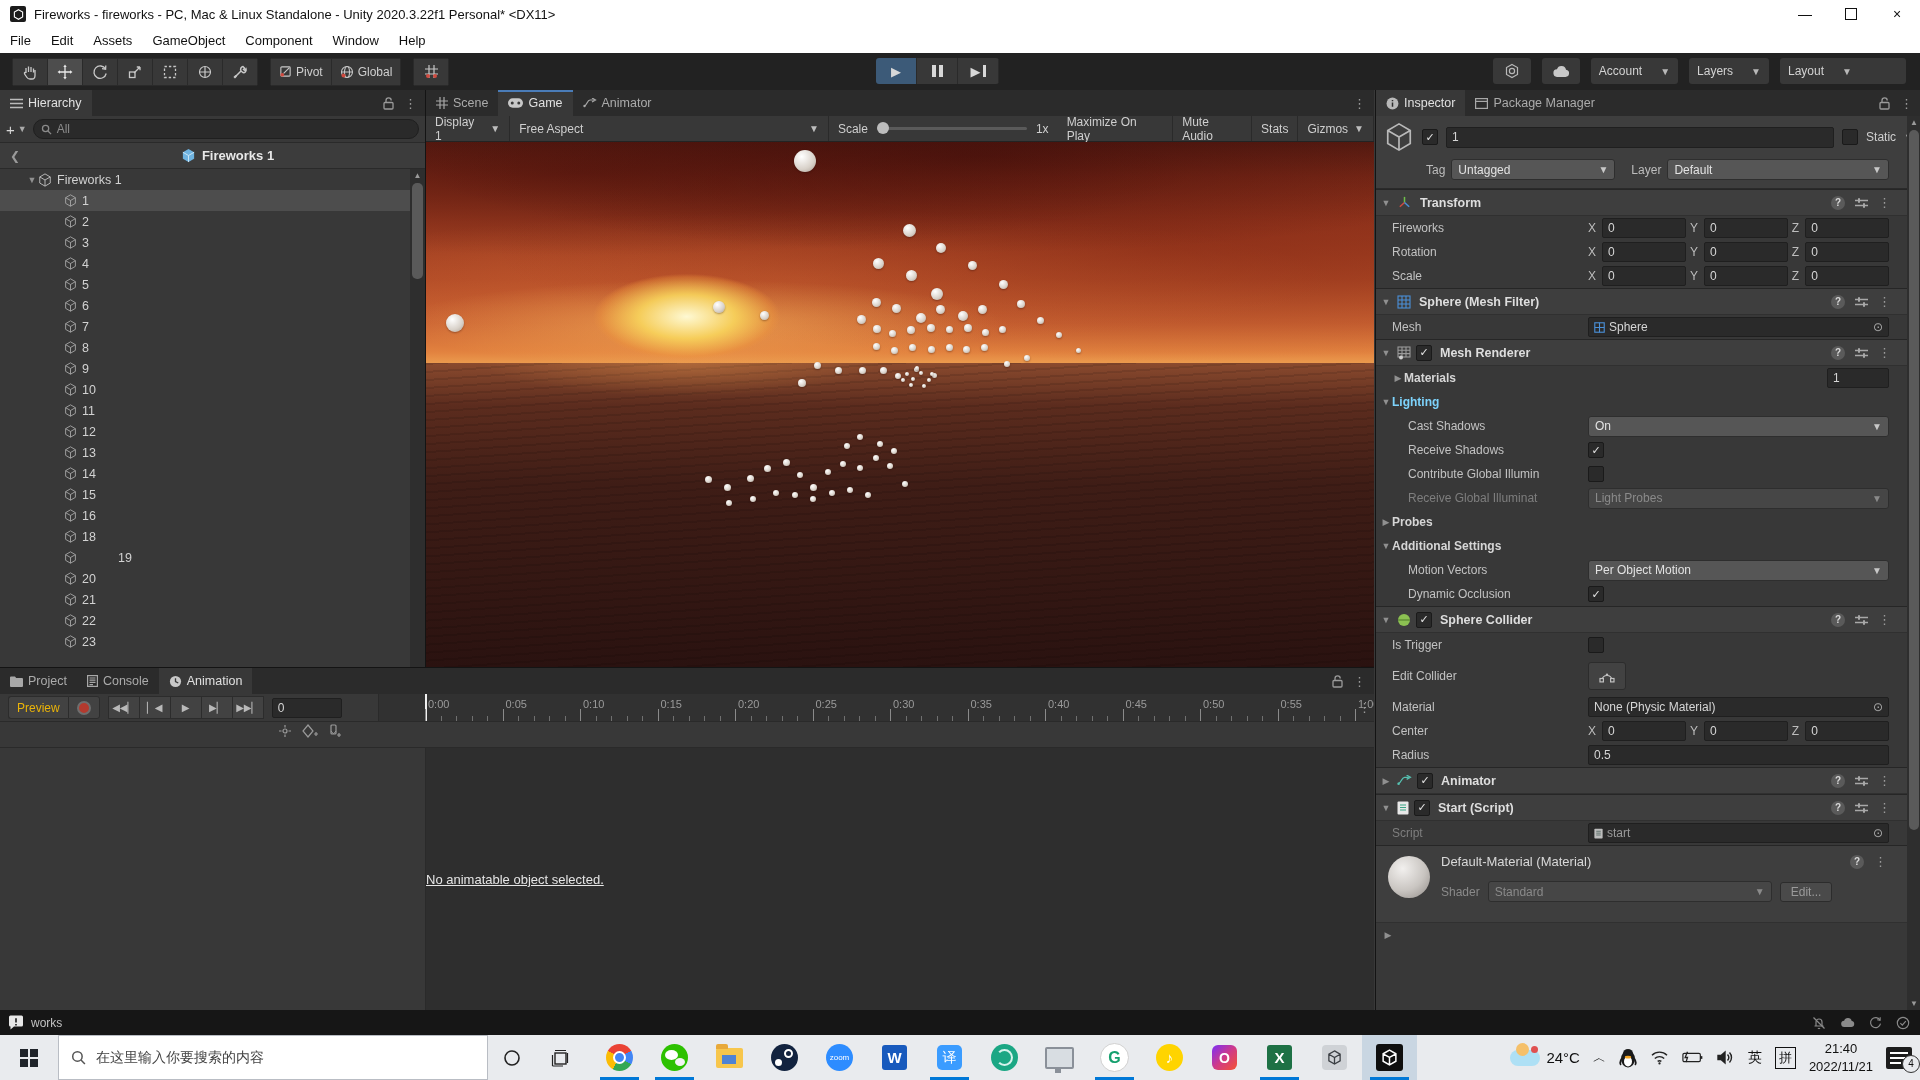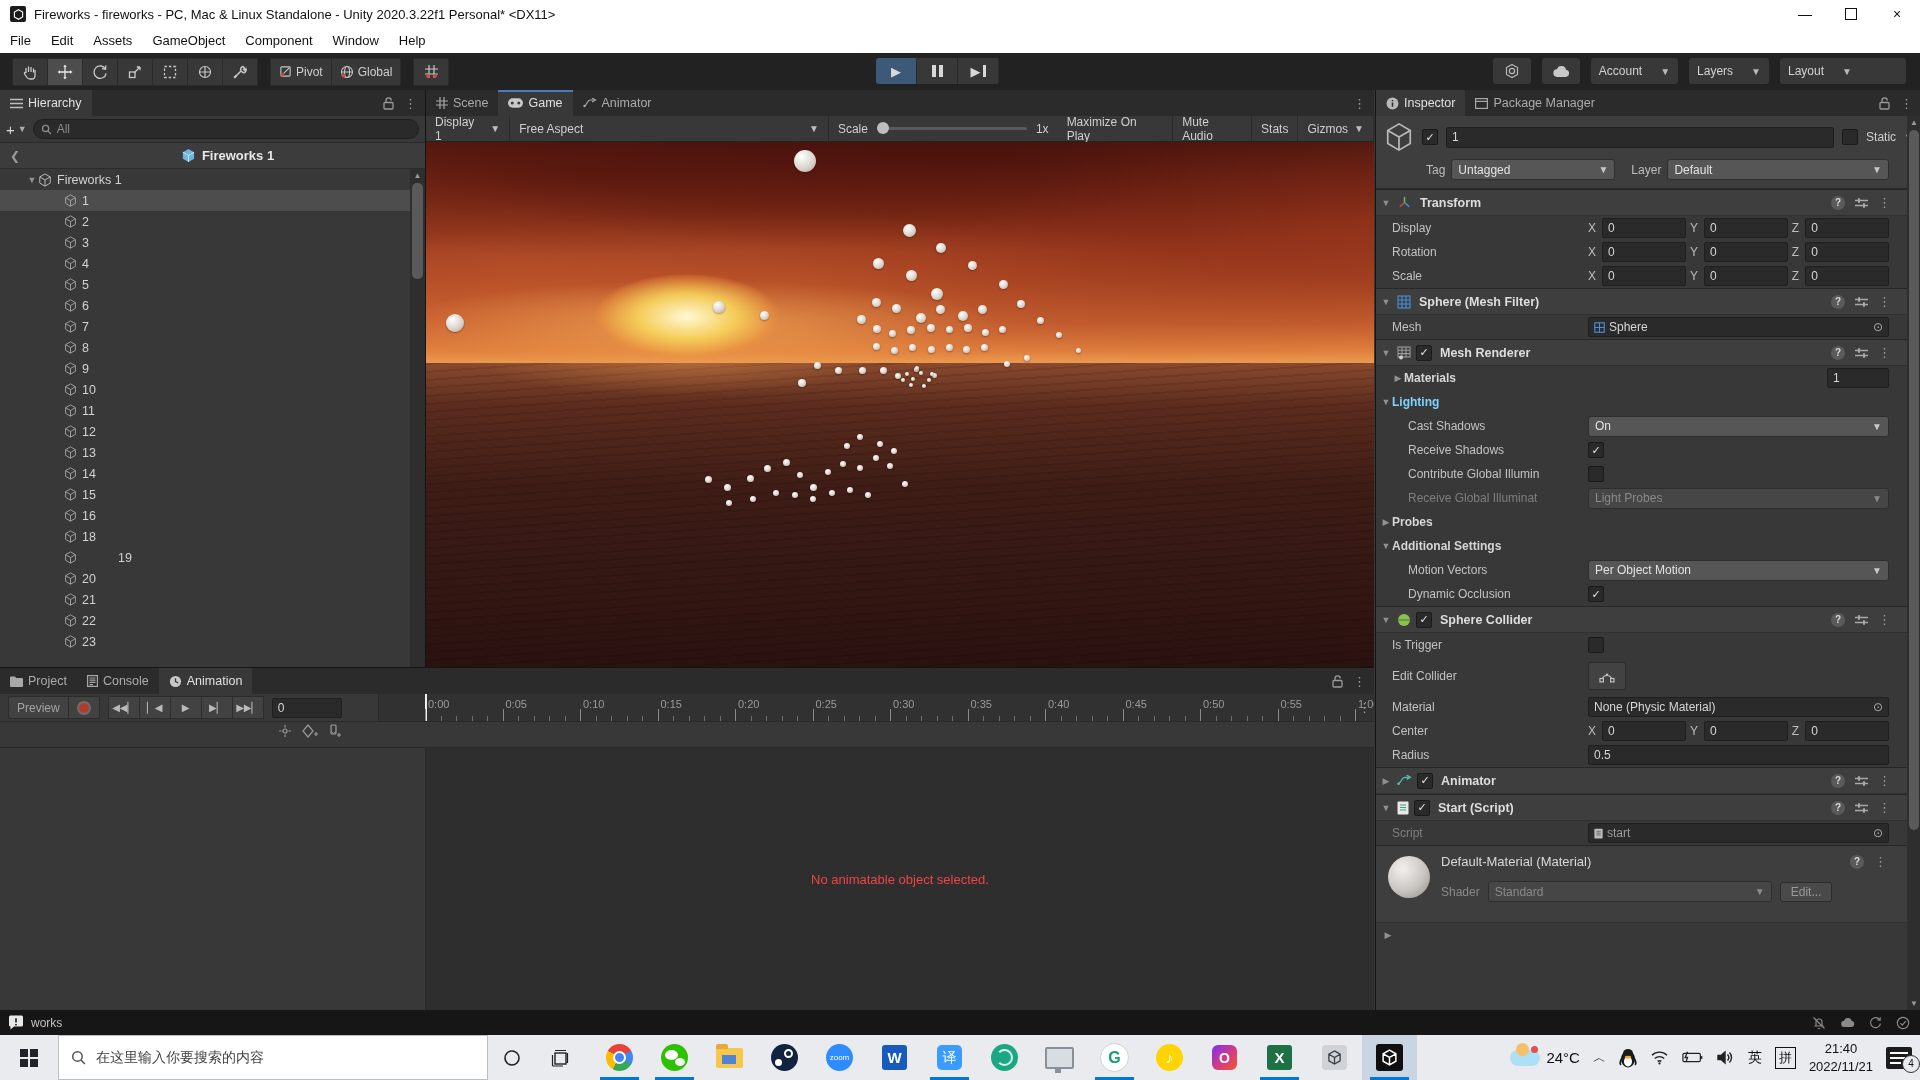--- a/index.html
+++ b/index.html
@@ -99,36 +99,36 @@
       repeating-linear-gradient(176deg, rgba(0,0,0,0.10) 0 2px, rgba(0,0,0,0) 2px 8px),
       linear-gradient(180deg,#8a4a2e 0%,#5c2c1e 14%,#3f1d16 40%,#2a1210 100%);}
   .sphere{position:absolute;border-radius:50%;
     background:radial-gradient(circle at 35% 30%, #ffffff, #d8d1c9 60%, #a89d93 100%);
     box-shadow:0 1px 2px rgba(40,10,5,0.35);}
   
   #bottompanel{left:0;top:667px;width:1374px;height:343px;background:#383838;border-top:1px solid #141414;overflow:hidden;}
   #anim-toolbar{height:27px;display:flex;align-items:center;background:#383838;border-bottom:1px solid #2a2a2a;}
   .abtn{height:21px;min-width:30px;display:flex;align-items:center;justify-content:center;color:#b9b9b9;
     background:#424242;border:1px solid #2c2c2c;border-right:none;font-size:10px;}
-  #preview-btn{padding:0 8px;font-size:12px;color:#a3a3a3;border-radius:3px 0 0 3px;align-items:center;}
+  #preview-btn{padding:0 8px;font-size:12px;color:#eab308;border-radius:3px 0 0 3px;align-items:center;}
   #record-btn{border-right:1px solid #2c2c2c;border-radius:0 3px 3px 0;}
   .rec-dot{width:10px;height:10px;border-radius:50%;background:#b33a2e;border:2px solid #6e6e6e;}
   #frame-field{width:58px;margin-left:8px;height:18px;justify-content:flex-start;}
   #ruler-zone{position:absolute;left:378px;top:0;width:996px;height:27px;background:#313131;border-left:1px solid #2a2a2a;}
   .tickL{position:absolute;top:4px;font-size:11px;color:#9a9a9a;}
   .tick{position:absolute;bottom:0;width:1px;background:#8a8a8a;}
   .tick.major{height:12px;}
   .tick.minor{height:5px;background:#707070;}
   #playhead{position:absolute;left:46px;top:0;width:2px;height:27px;background:#f0f0f0;}
   #anim-subrow{height:25px;background:#383838;border-bottom:1px solid #2a2a2a;position:relative;}
   #key-icons{position:absolute;left:278px;top:2px;display:flex;gap:10px;align-items:center;color:#9a9a9a;}
   #anim-content{position:relative;height:262px;}
   #anim-left{position:absolute;left:0;top:0;width:425px;height:262px;background:#383838;border-right:1px solid #2a2a2a;}
   #anim-main{position:absolute;left:426px;top:0;width:948px;height:262px;background:#2e2e2e;
-    display:flex;align-items:center;justify-content:center;color:#ef4444;font-size:13px;}
+    display:flex;align-items:center;color:#e5e5e5;font-size:13px;text-decoration:underline;}
   #anim-footer{height:28px;display:flex;align-items:center;border-top:1px solid #2a2a2a;background:#383838;}
   
   #inspector{left:1375px;top:90px;width:545px;height:920px;background:#383838;border-left:1px solid #141414;overflow:hidden;}
   .comp-header{height:25px;background:#3e3e3e;border-top:1px solid #262626;border-bottom:1px solid #303030;
     display:flex;align-items:center;padding:0 4px;gap:5px;}
   .comp-title{font-weight:bold;color:#dedede;font-size:12.5px;margin-left:3px;}
   .hdr-icons{margin-left:auto;display:flex;align-items:center;gap:10px;padding-right:26px;}
   .help-ic{width:14px;height:14px;border-radius:50%;background:#5a5a5a;color:#d8d8d8;font-size:10px;font-weight:bold;
     display:inline-flex;align-items:center;justify-content:center;}
   .irow{display:flex;align-items:center;height:24px;padding-left:16px;}
@@ -954,21 +954,21 @@
         <span class="help-ic">?</span>
         <svg width="13" height="12" viewBox="0 0 13 12" stroke="#a8a8a8" stroke-width="1.3" fill="none">
             <path d="M0 3.5 H13 M0 8.5 H13"></path>
             <path d="M4 1.2 V5.8 M9 6.2 V10.8" stroke-width="2"></path>
           </svg>
         <span class="kebab">⋮</span>
       </span>
     </div>
     <div id="transform-rows">
         <div class="irow">
-          <span class="lab">Display</span>
+          <span class="lab">Fireworks</span>
           <span class="valzone">
             <span class="axis">X</span>
             <span class="field axfield">
               <span>0</span>
             </span>
             <span class="axis">Y</span>
             <span class="field axfield">
               <span>0</span>
             </span>
             <span class="axis">Z</span>

